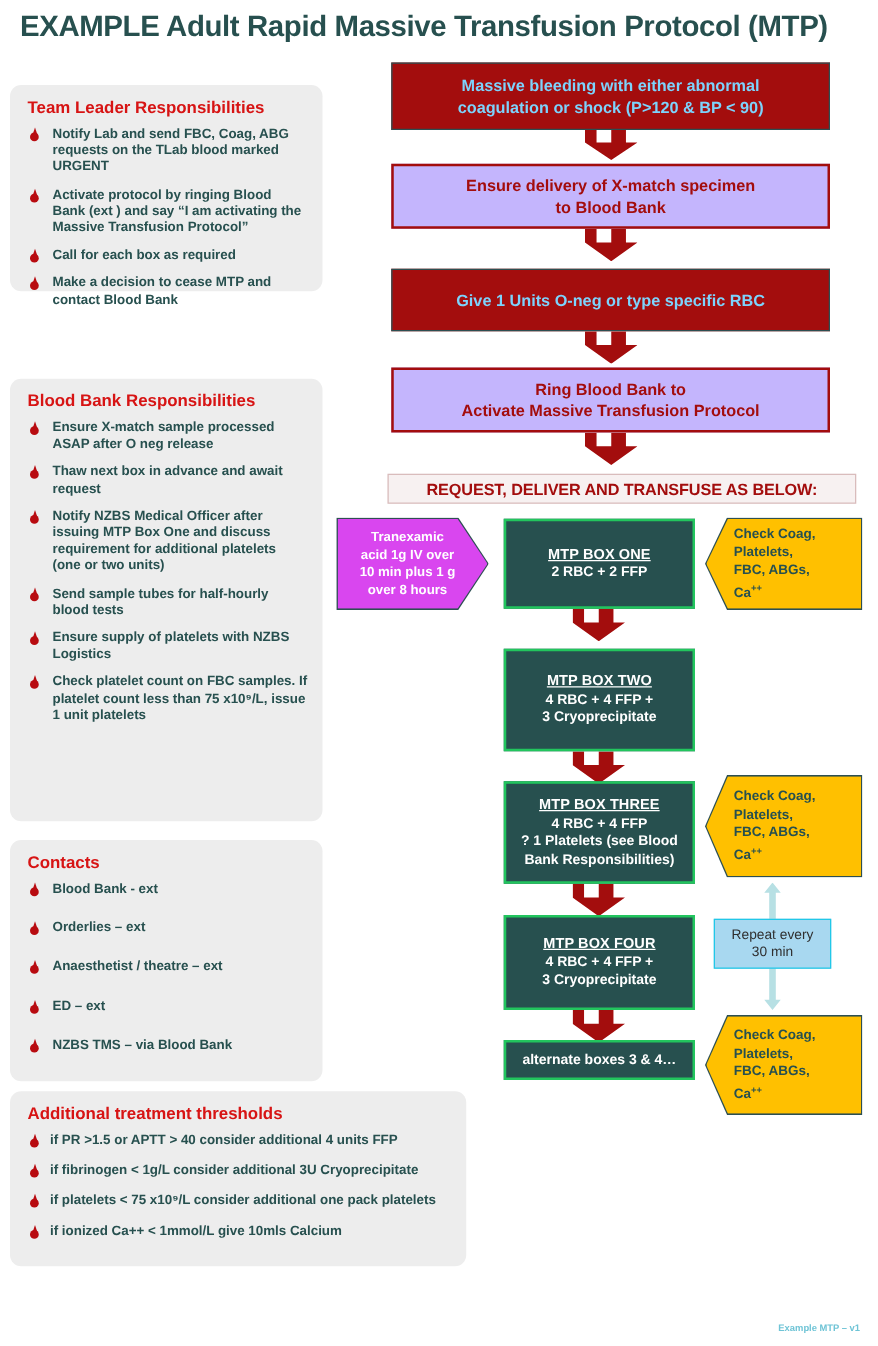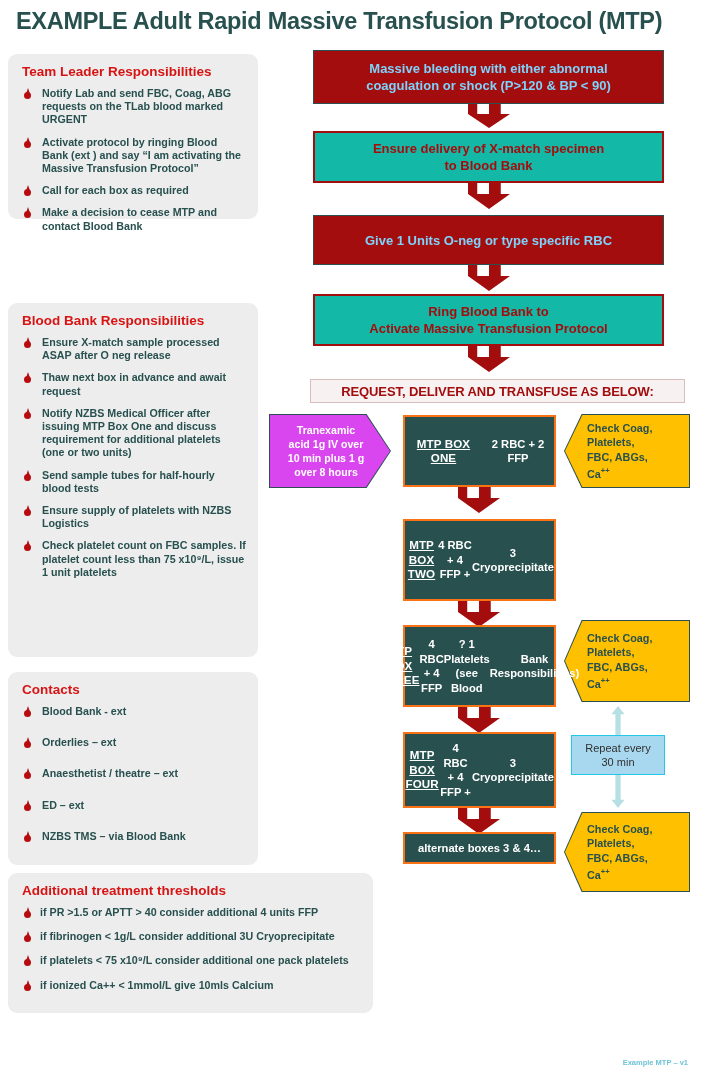--- a/index.html
+++ b/index.html
@@ -47,38 +47,38 @@
   .flowbox{
     position:absolute;box-sizing:border-box;
     display:flex;align-items:center;justify-content:center;text-align:center;
     font-weight:bold;
   }
   .flow-red{
     background:#A30D0D;border:1.5px solid #2C4F52;color:#7dd3fc;
     font-size:13px;line-height:17px;
   }
   .flow-white{
-    background:#14b8a6;border:2px solid #A30D0D;color:#A30D0D;
+    background:#c4b5fd;border:2px solid #A30D0D;color:#A30D0D;
     font-size:13px;line-height:17px;
   }
   .banner{
     background:#F7F1F1;border:1px solid #D9BCBC;color:#A30D0D;
     font-size:13px;font-weight:bold;letter-spacing:-.1px;
   }
   
   .arrow-down{
     position:absolute;background:#A30D0D;
     clip-path:polygon(0% 0%,22% 0%,22% 42%,50% 42%,50% 0%,78% 0%,78% 42%,
                       100% 42%,50% 100%,0% 42%);
   }
   
   .mtp{
     position:absolute;box-sizing:border-box;
-    background:#27504F;border:2px solid #f97316;color:#ffffff;
-    display:flex;flex-direction:row;align-items:center;justify-content:center;
+    background:#27504F;border:2px solid #22c55e;color:#ffffff;
+    display:flex;flex-direction:column;align-items:center;justify-content:center;
     text-align:center;font-size:11.2px;font-weight:bold;line-height:14.5px;
     z-index:3;
   }
   .mtp .ttl{text-decoration:underline;font-size:11.6px;letter-spacing:.1px;}
   
   .penta{
     position:absolute;box-sizing:border-box;
     display:flex;flex-direction:column;justify-content:center;
     font-weight:bold;z-index:2;
   }
@@ -117,21 +117,21 @@
   #footer-note{
     position:absolute;right:14px;bottom:10px;
     color:#6FC4D6;font-size:7.5px;font-weight:bold;
   }
 </style>
 </head>
 <body>
 
 <div id="page-title">EXAMPLE Adult Rapid Massive Transfusion Protocol (MTP)</div>
 
-<div class="panel" id="panel-team-leader" style="top:54px;width:250px;height:165px;">
+<div class="panel" id="panel-team-leader" style="top:68px;width:250px;height:165px;">
   <div class="panel-head">Team Leader Responsibilities</div>
   <ul class="bullets">
     <li><span class="drop"></span><span>Notify Lab and send FBC, Coag, ABG requests on the TLab blood marked URGENT</span></li>
     <li><span class="drop"></span><span>Activate protocol by ringing Blood Bank (ext    ) and say “I am activating the Massive Transfusion Protocol”</span></li>
     <li><span class="drop"></span><span>Call for each box as required</span></li>
     <li><span class="drop"></span><span>Make a decision to cease MTP and contact Blood Bank</span></li>
   </ul>
 </div>
 
 <div class="panel" id="panel-blood-bank" style="top:303px;width:250px;height:354px;">

